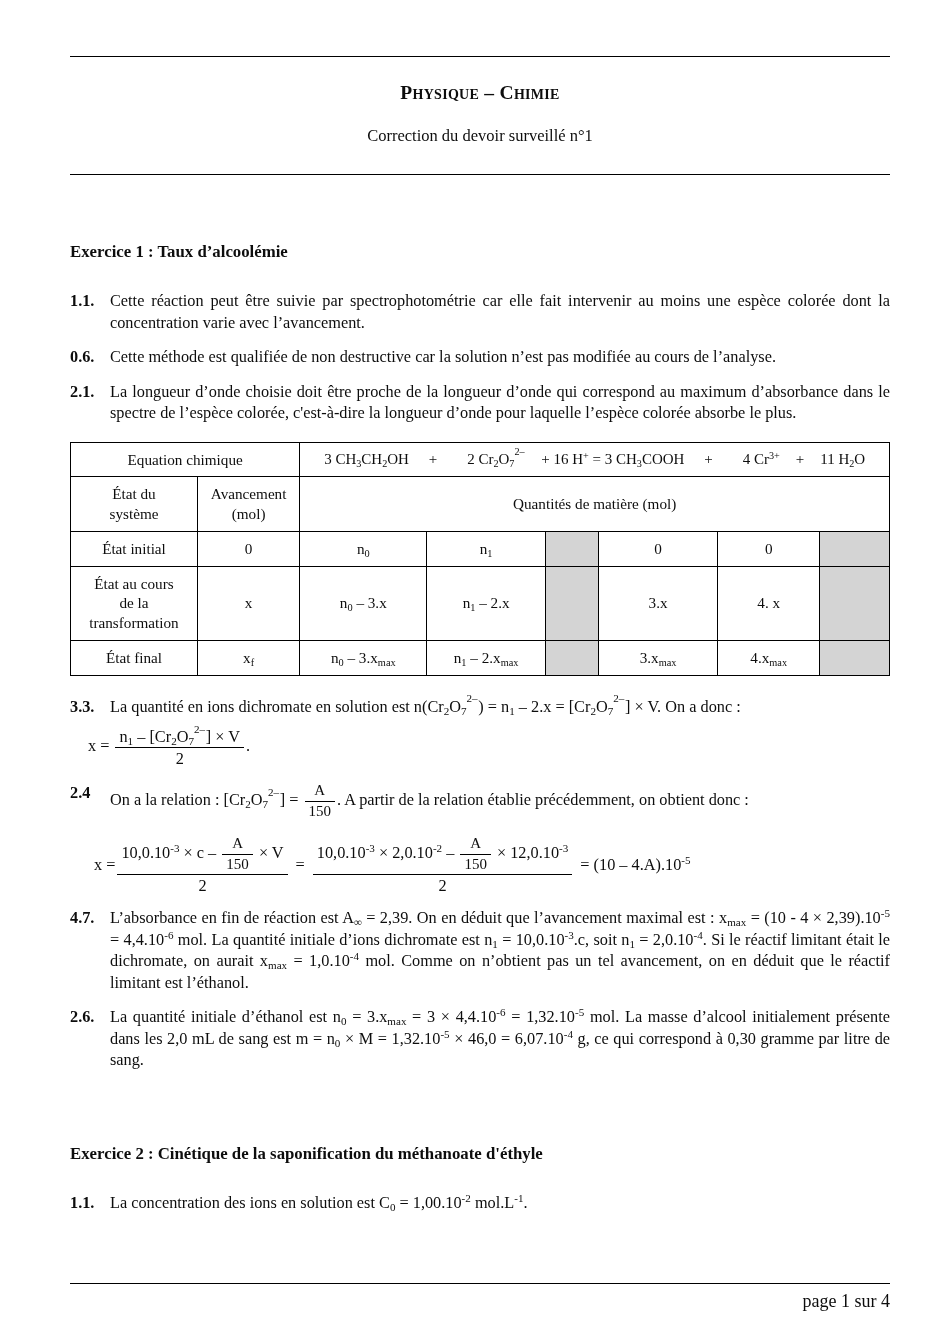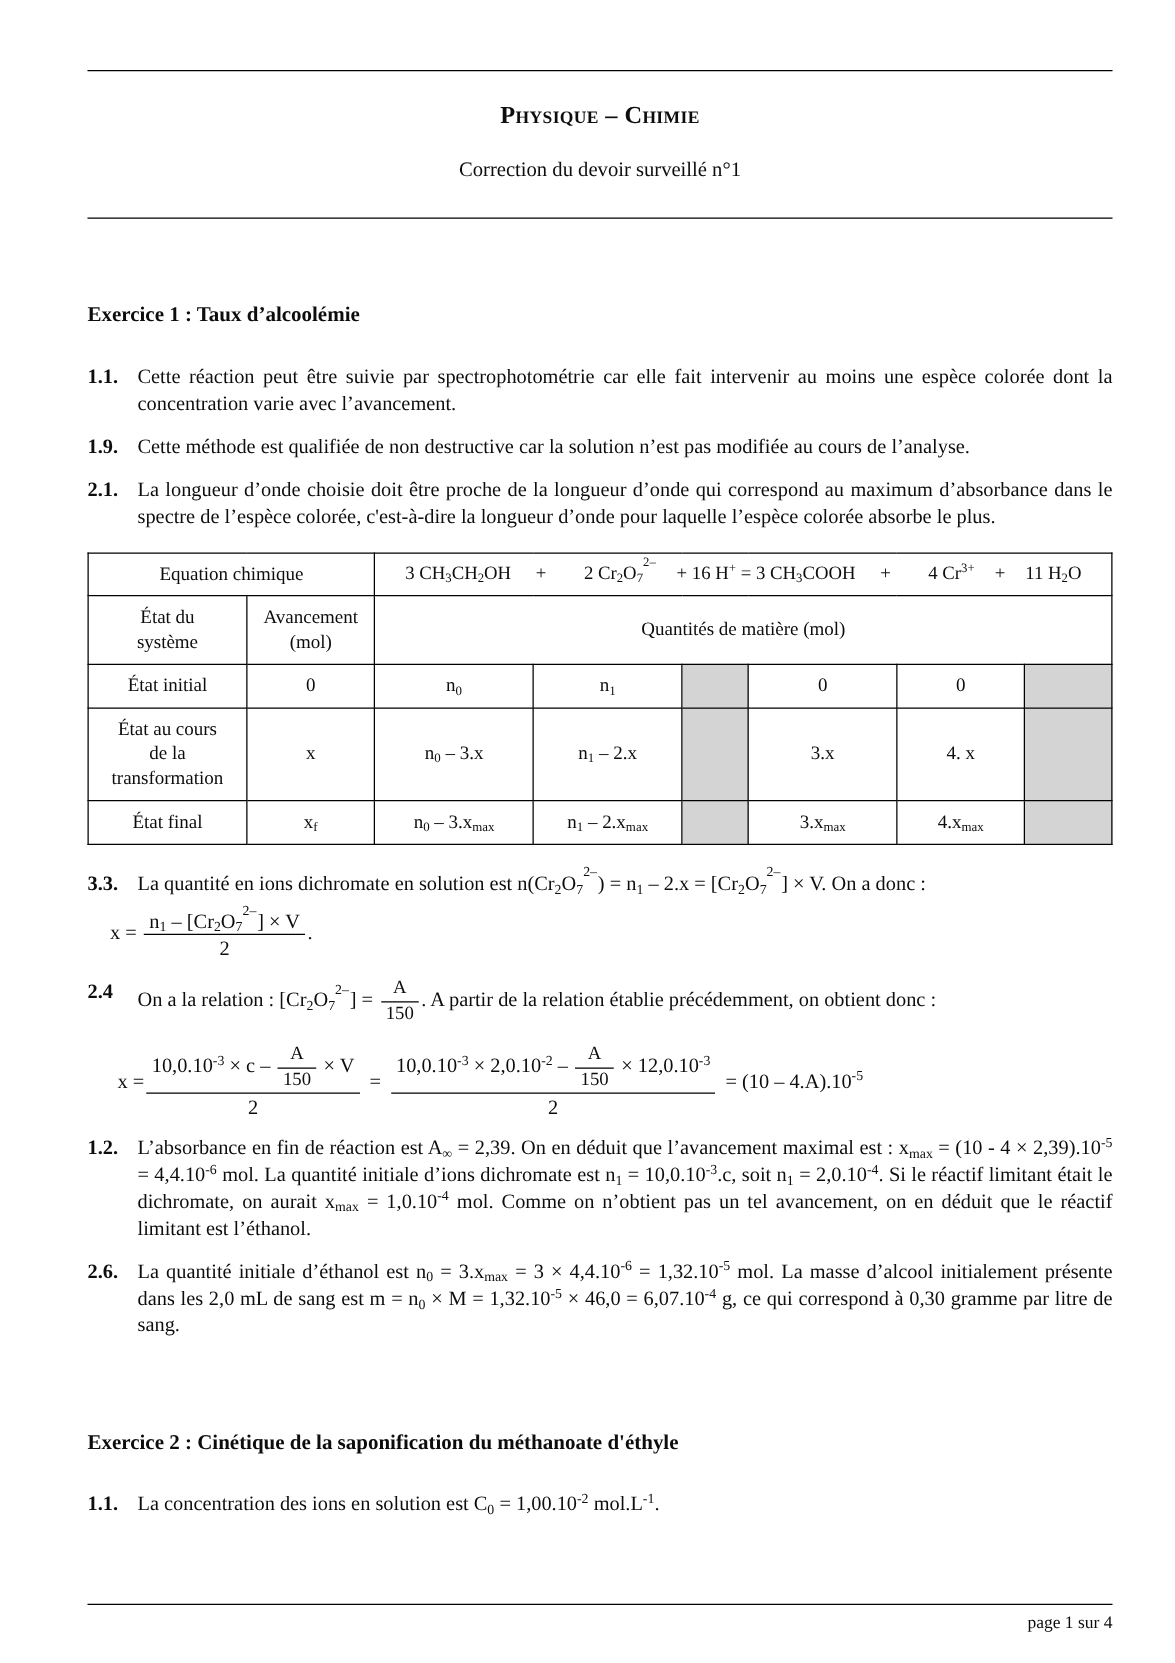--- a/index.html
+++ b/index.html
@@ -153,21 +153,21 @@
   
   .footer {
     position: absolute;
     left: 70px;
     top: 1283px;
     width: 820px;
   }
   .footer-rule { border-top: 1.6px solid #000; }
   .footer-text {
     text-align: right;
-    font-size: 14px;
+    font-size: 18px;
     margin-top: 7px;
   }
 </style>
 </head>
 <body>
 
 <div class="page">
 
   <div class="header">
     <div class="rule"></div>
@@ -181,21 +181,21 @@
     <div class="ex-title-wrap">
       <h2 class="ex-title">Exercice 1 : Taux d’alcoolémie</h2>
     </div>
 
     <div class="item">
       <span class="num">1.1.</span>
       <span>Cette réaction peut être suivie par spectrophotométrie car elle fait intervenir au moins une espèce colorée dont la concentration varie avec l’avancement.</span>
     </div>
 
     <div class="item">
-      <span class="num">1.9.</span>
+      <span class="num">0.6.</span>
       <span>Cette méthode est qualifiée de non destructive car la solution n’est pas modifiée au cours de l’analyse.</span>
     </div>
 
     <div class="item">
       <span class="num">2.1.</span>
       <span>La longueur d’onde choisie doit être proche de la longueur d’onde qui correspond au maximum d’absorbance dans le spectre de l’espèce colorée, c'est-à-dire la longueur d’onde pour laquelle l’espèce colorée absorbe le plus.</span>
     </div>
 
 
     <table class="adv">
@@ -314,21 +314,21 @@
             </span>
             × 12,0.10<sup>-3</sup>
           </span>
           <span class="den-f">2</span>
         </span>
         <span style="margin-left:6px;">= (10 – 4.A).10<sup>-5</sup></span>
       </span>
     </div>
 
     <div class="item">
-      <span class="num">1.2.</span>
+      <span class="num">4.7.</span>
       <span>L’absorbance en fin de réaction est A<sub>∞</sub> = 2,39. On en déduit que l’avancement maximal est : x<sub>max</sub> = (10 - 4 × 2,39).10<sup>-5</sup> = 4,4.10<sup>-6</sup> mol. La quantité initiale d’ions dichromate est n<sub>1</sub> = 10,0.10<sup>-3</sup>.c, soit n<sub>1</sub> = 2,0.10<sup>-4</sup>. Si le réactif limitant était le dichromate, on aurait x<sub>max</sub> = 1,0.10<sup>-4</sup> mol. Comme on n’obtient pas un tel avancement, on en déduit que le réactif limitant est l’éthanol.</span>
     </div>
 
     <div class="item">
       <span class="num">2.6.</span>
       <span>La quantité initiale d’éthanol est n<sub>0</sub> = 3.x<sub>max</sub> = 3 × 4,4.10<sup>-6</sup> = 1,32.10<sup>-5</sup> mol. La masse d’alcool initialement présente dans les 2,0 mL de sang est m = n<sub>0</sub> × M = 1,32.10<sup>-5</sup> × 46,0 = 6,07.10<sup>-4</sup> g, ce qui correspond à 0,30 gramme par litre de sang.</span>
     </div>
 
     <div class="ex-title-wrap ex2-wrap">
       <h2 class="ex-title">Exercice 2 : Cinétique de la saponification du méthanoate d'éthyle</h2>

